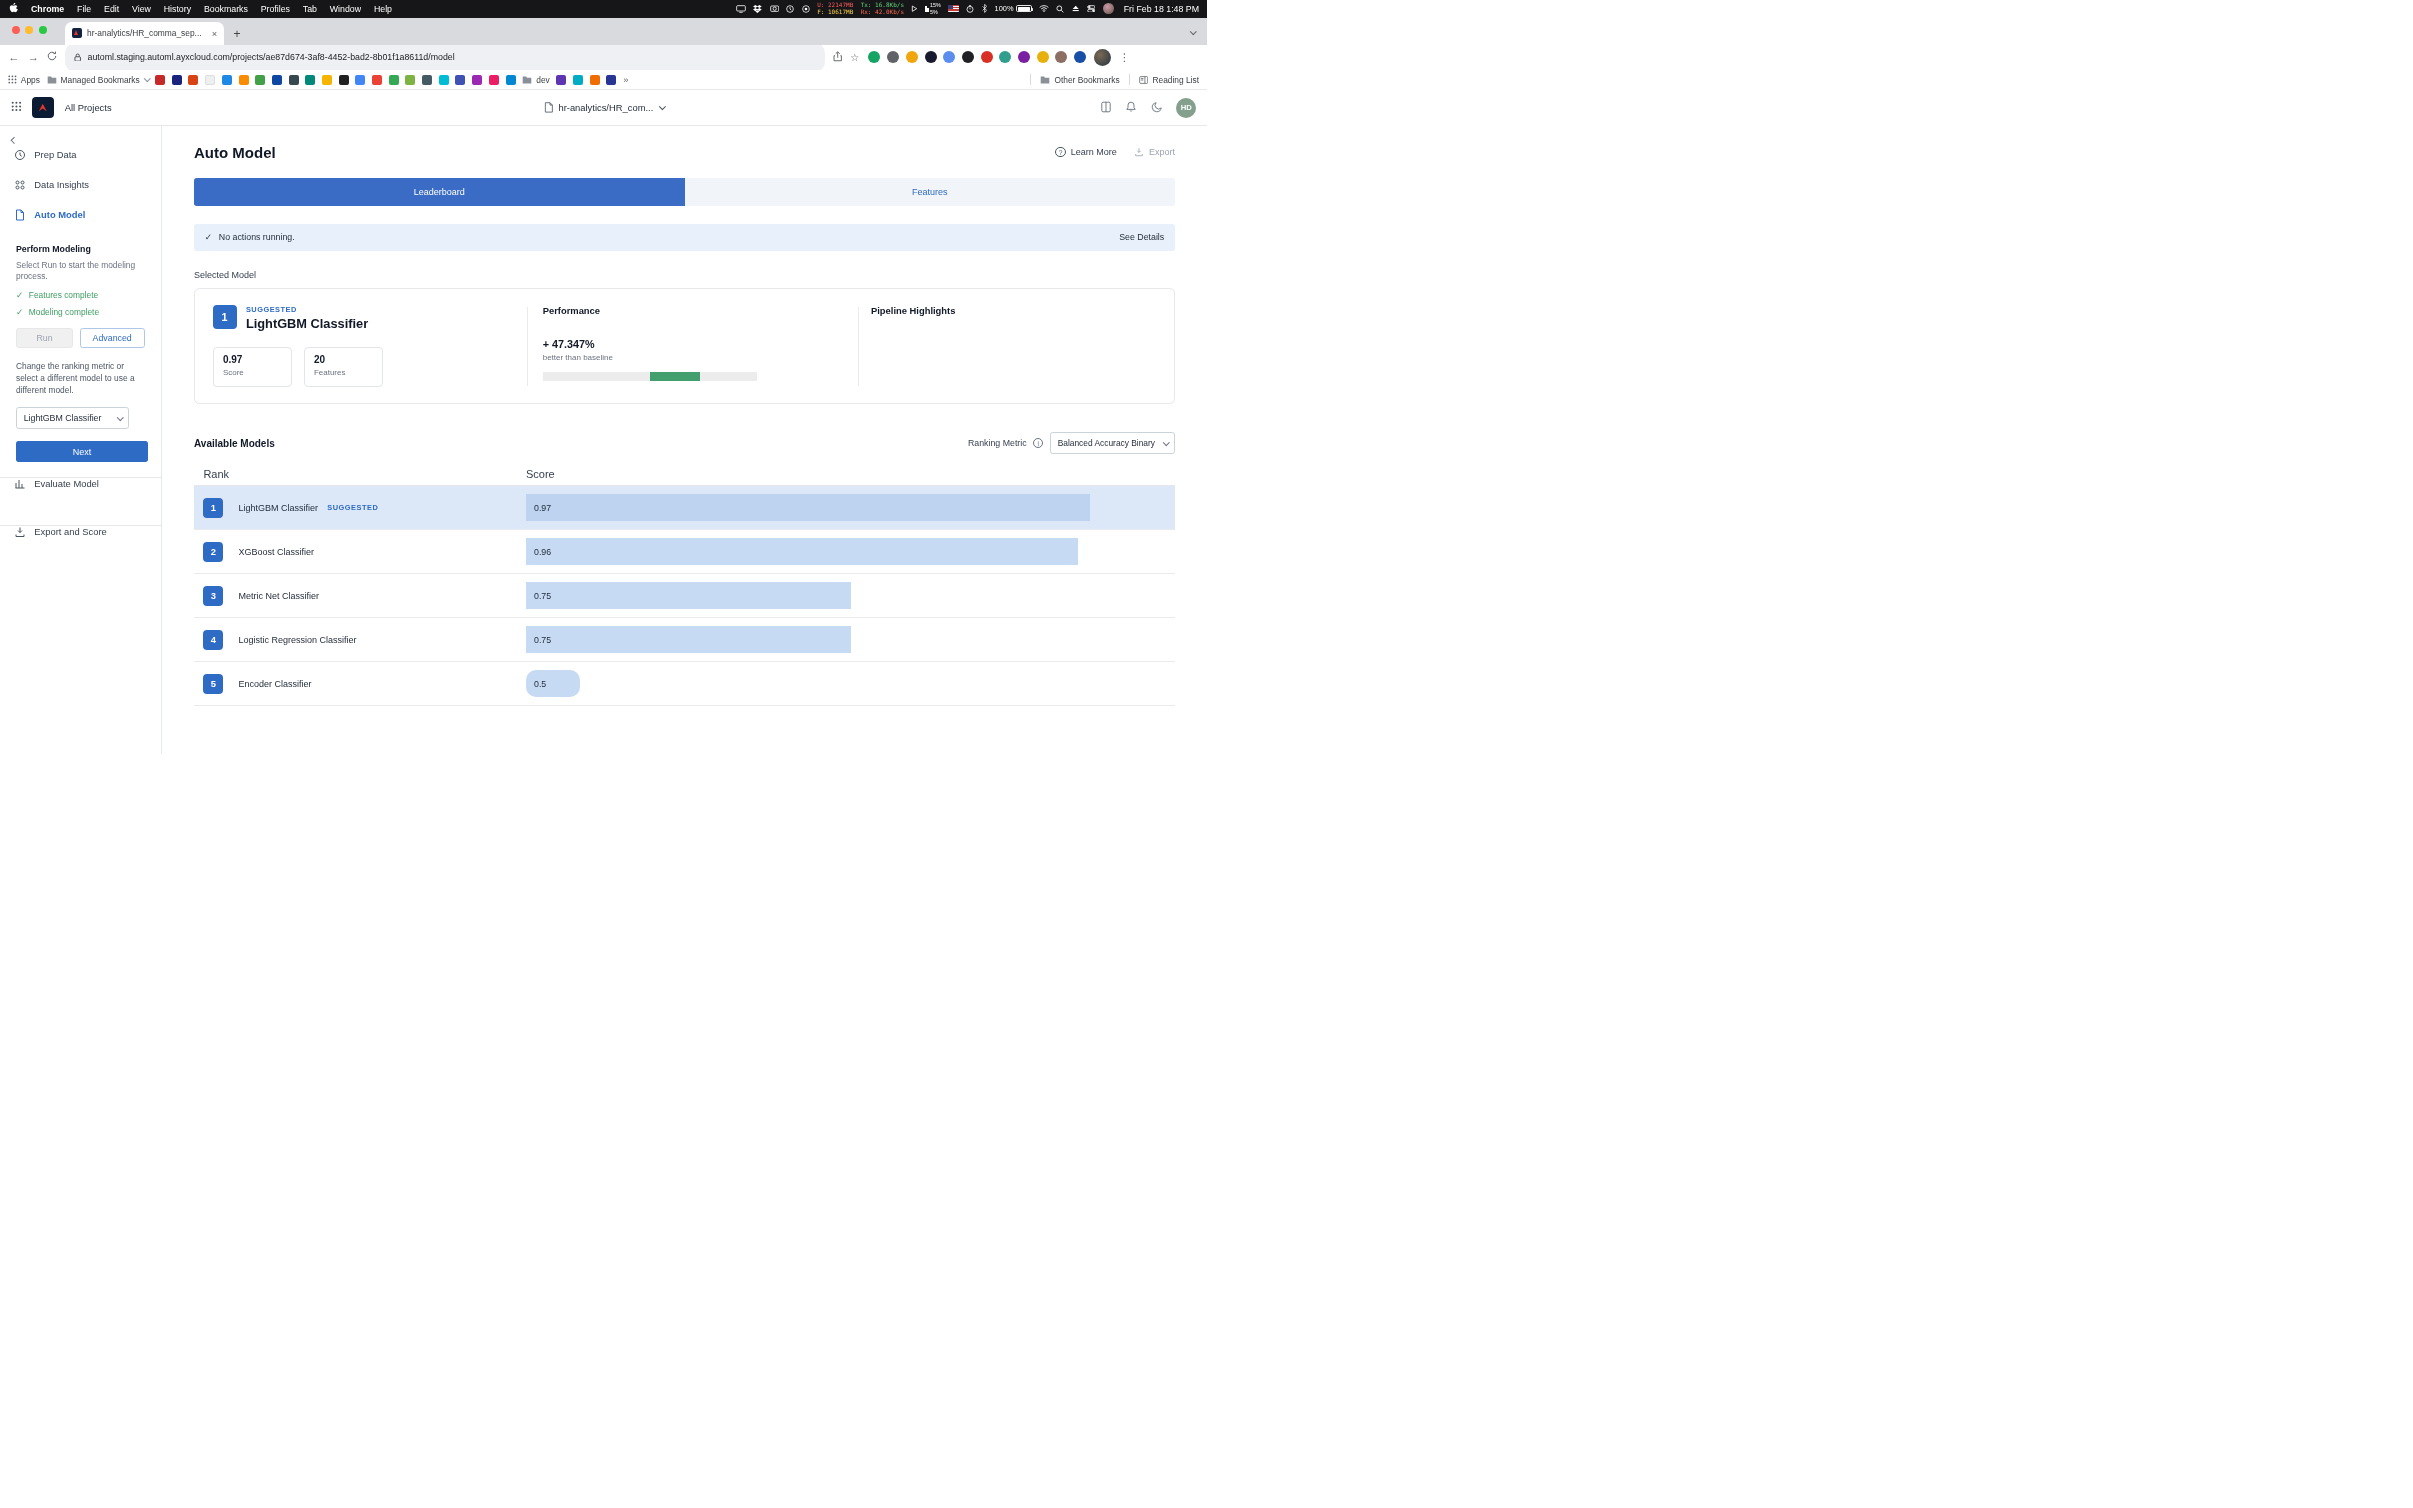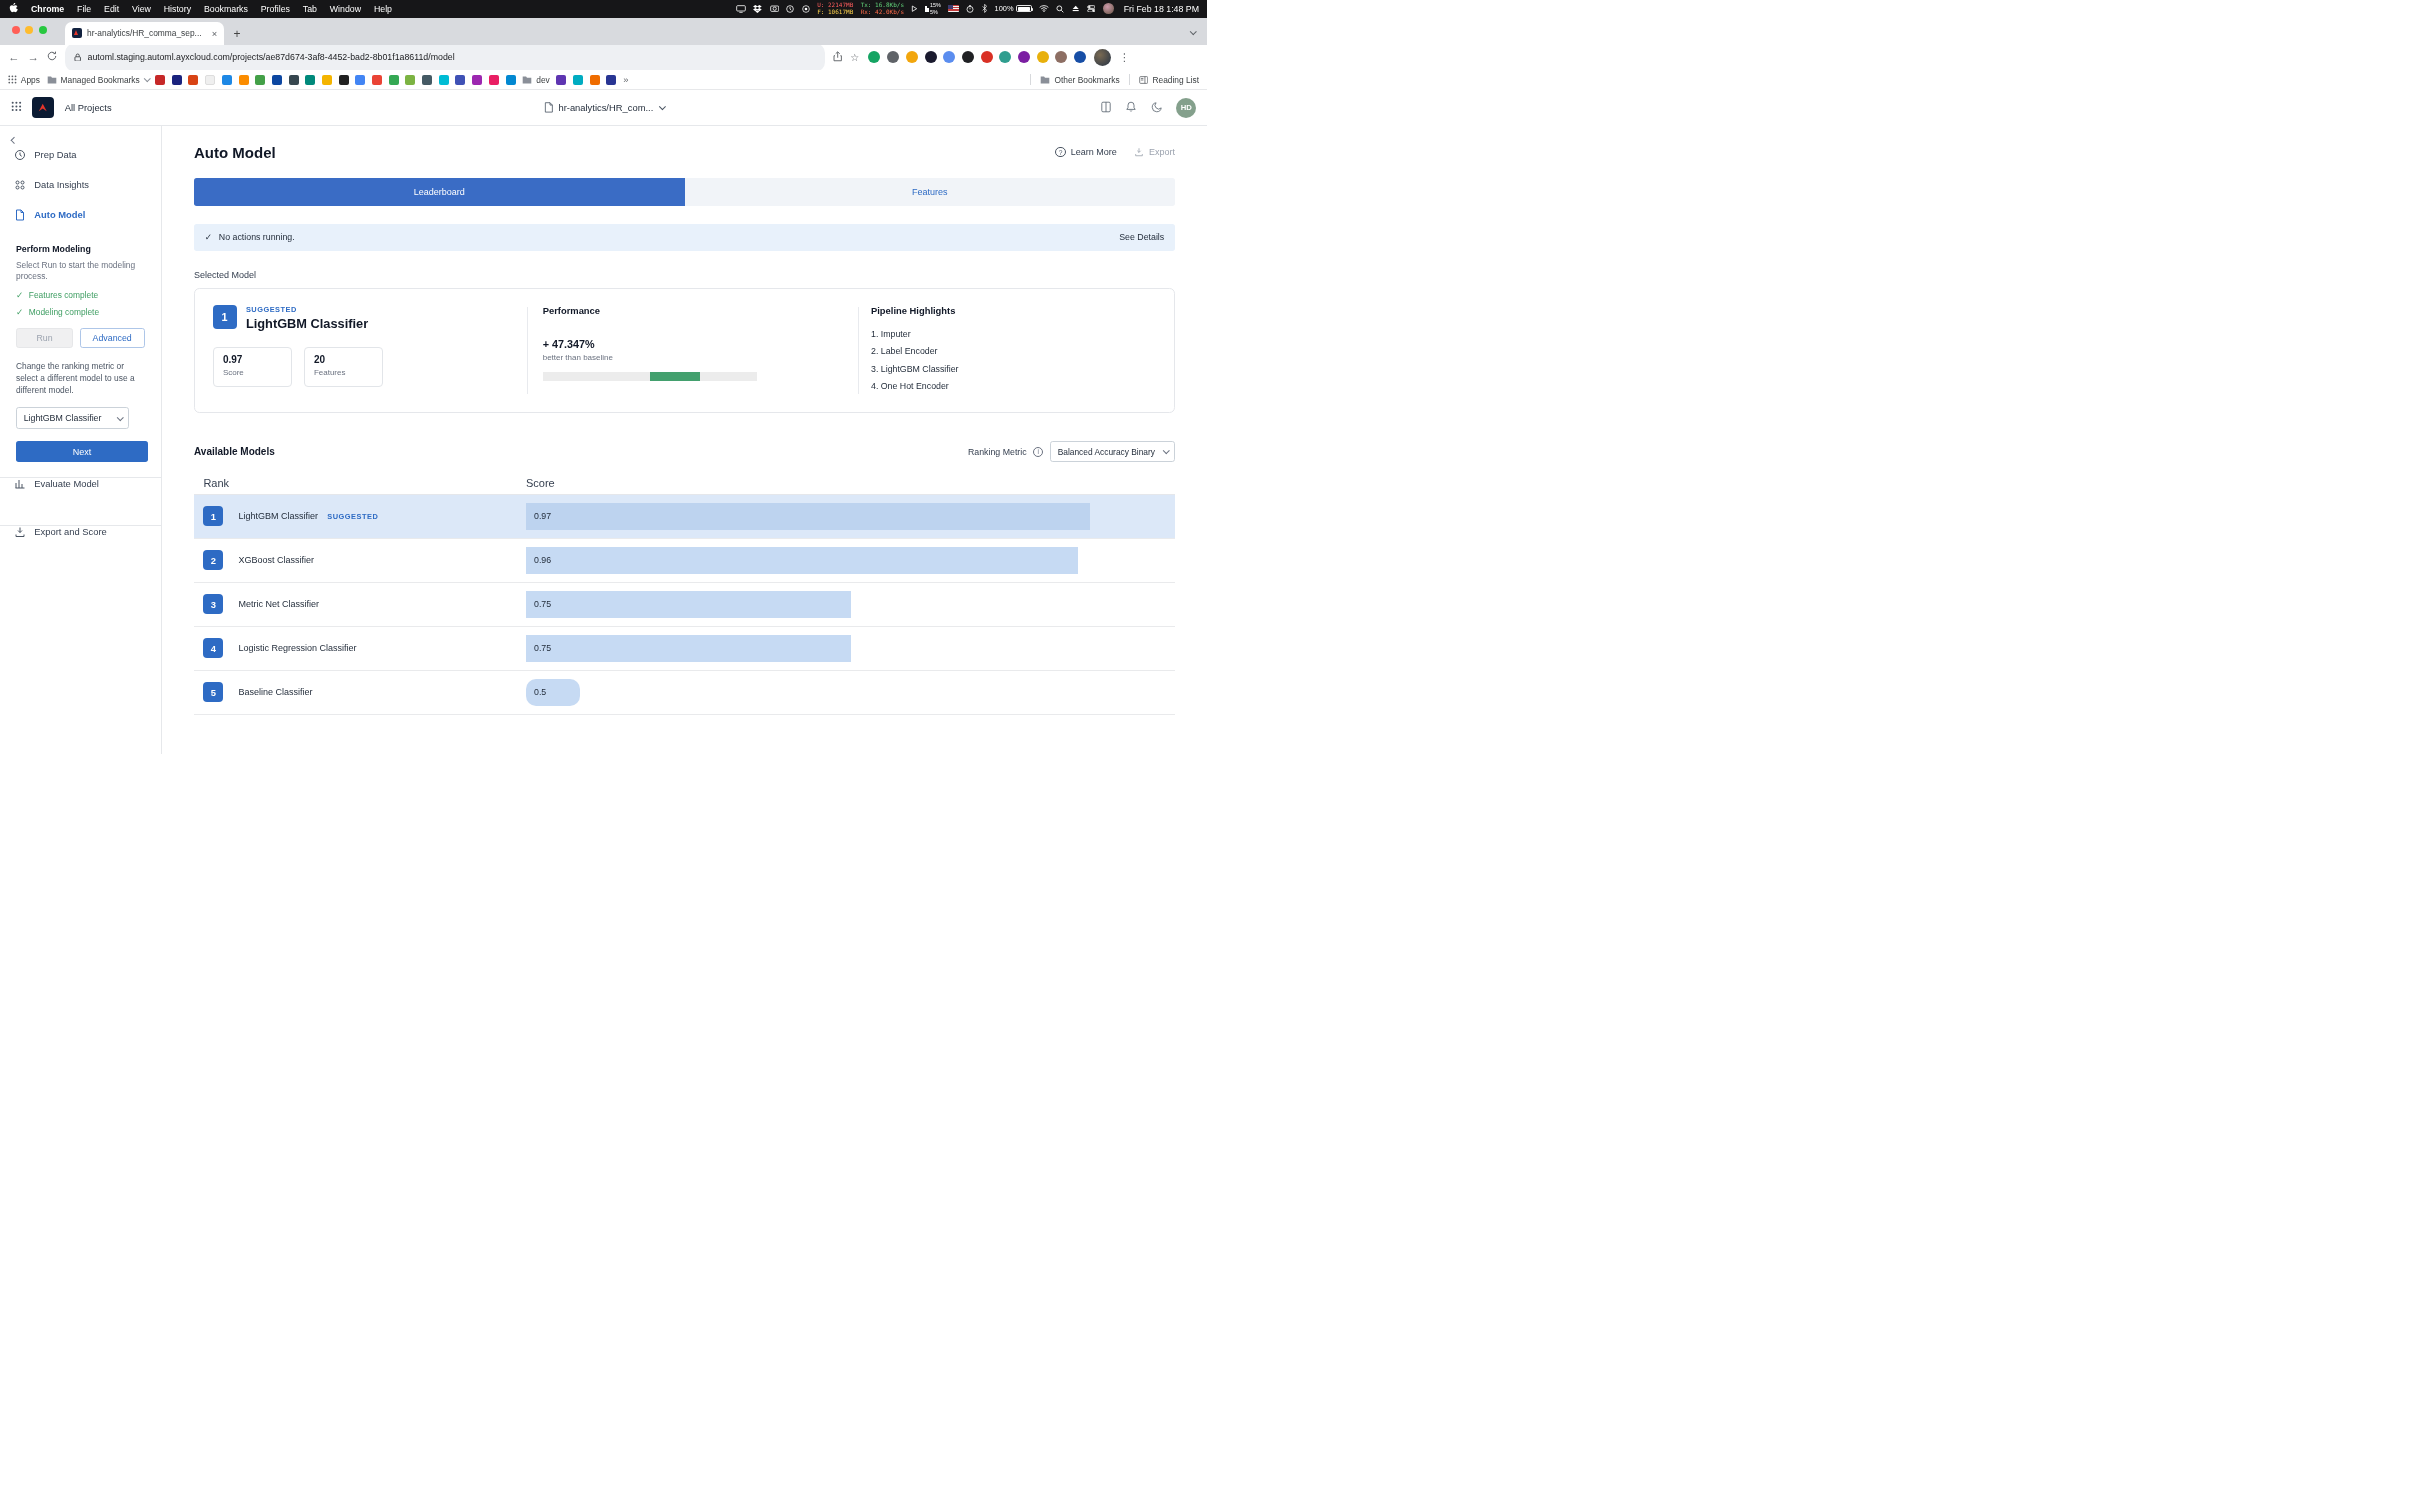--- a/index.html
+++ b/index.html
@@ -568,26 +568,20 @@
           <div class="c-sub">Performance</div>
           <div class="delta">+ 47.347%</div>
           <div class="delta-cap">better than baseline</div>
           <div class="track">
             <div class="fill"></div>
           </div>
         </div>
         <div class="vdiv"></div>
         <div class="c-col3">
           <div class="c-sub">Pipeline Highlights</div>
-          <ul class="pipe">
-            <li>1. Imputer</li>
-            <li>2. Label Encoder</li>
-            <li>3. LightGBM Classifier</li>
-            <li>4. One Hot Encoder</li>
-          </ul>
         </div>
       </div>
 
       <div class="avail-row">
         <div class="avail-title">Available Models</div>
         <div class="ar-right">
           <span class="rm-label">Ranking Metric</span>
           <i class="icirc">i</i>
           <div class="metric-select">
             <span>Balanced Accuracy Binary</span>
@@ -639,21 +633,21 @@
             <span class="m-name">Logistic Regression Classifier</span>
           </div>
           <div class="score-col">
               <div class="score-bar" style="width: 50.2%;">0.75</div>
             </div>
         </div>
 
         <div class="m-row">
           <div class="name-col">
             <div class="row-badge">5</div>
-            <span class="m-name">Baseline Classifier</span>
+            <span class="m-name">Encoder Classifier</span>
           </div>
           <div class="score-col">
               <div class="score-bar" style="width: 8.4%; border-radius: 10px;">0.5</div>
             </div>
         </div>
       </div>
 
     </div>
   </div>
 </div>

